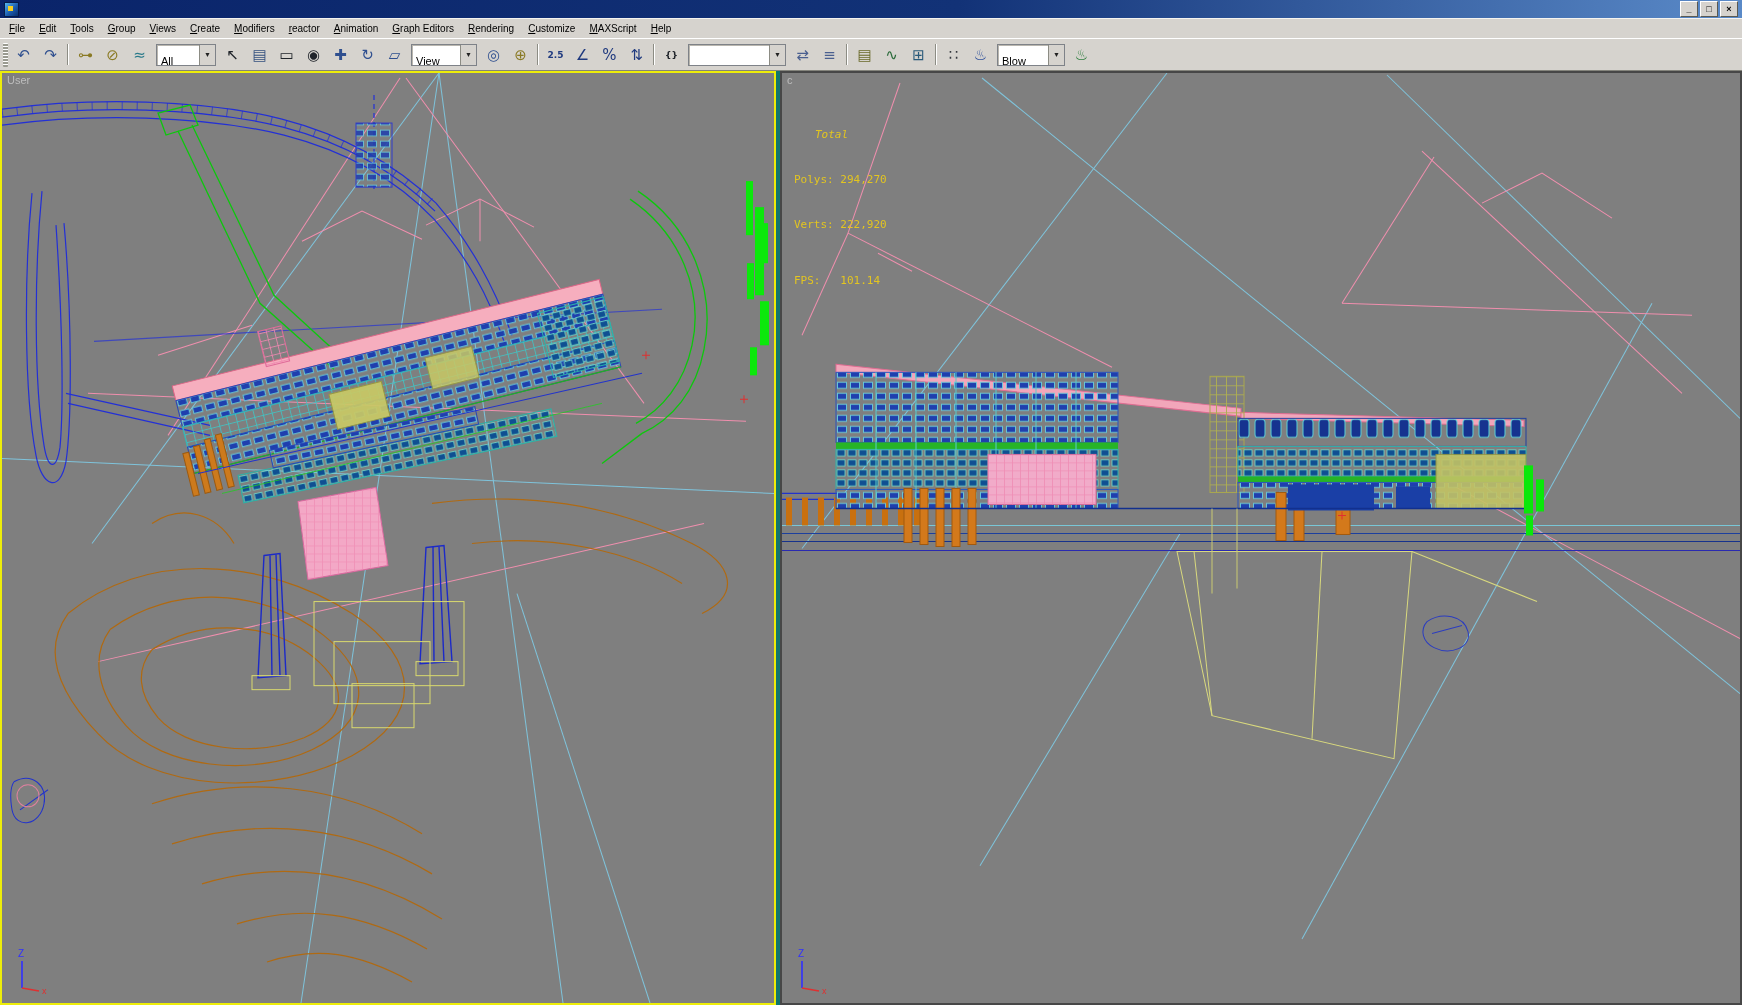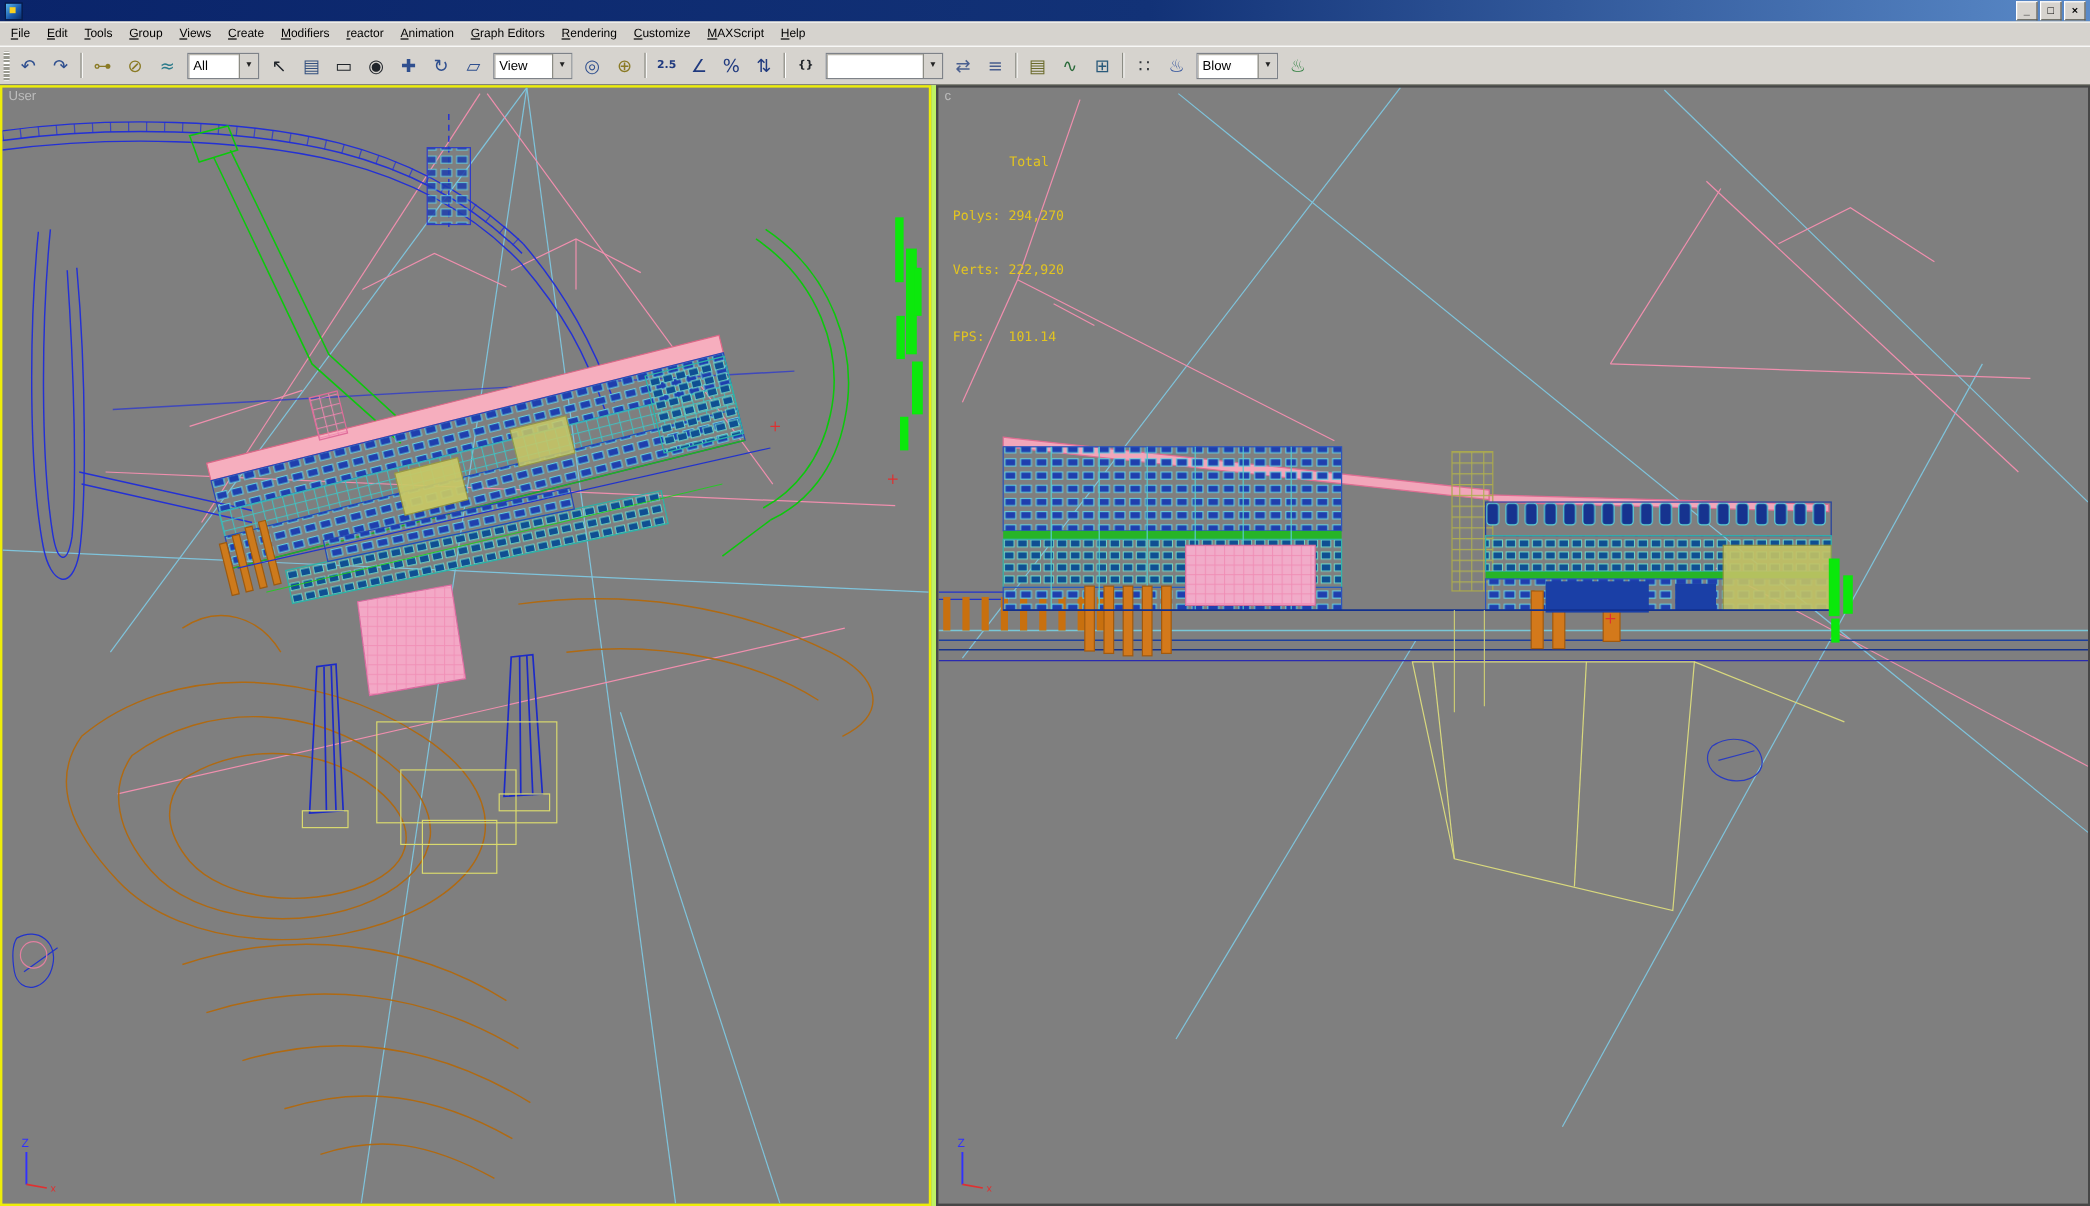--- a/index.html
+++ b/index.html
@@ -31,34 +31,34 @@
   .tb-grip{width:5px;height:24px;margin-right:2px;
     background:repeating-linear-gradient(180deg,#fff 0 1px,#9a9a90 1px 3px);border-radius:1px;}
   .tb-btn{width:25px;height:25px;display:inline-flex;align-items:center;justify-content:center;
     font:15px "DejaVu Sans",sans-serif;color:#222;cursor:default;border:1px solid transparent;}
   .tb-btn.small{font-size:9px;font-weight:bold;}
   .tb-sep{width:8px;height:25px;position:relative;}
   .tb-sep::after{content:"";position:absolute;left:3px;top:2px;bottom:2px;width:0;
     border-left:1px solid #8c8c84;border-right:1px solid #fff;}
   .tb-dd{height:20px;background:#fff;border:1px solid #7e8288;display:inline-flex;align-items:stretch;
     margin:0 3px;font-size:11px;color:#000;box-shadow:inset 1px 1px 0 #b9b6ae;}
-  .tb-dd-value{flex:1;display:flex;align-items:center;padding:4px 4px;white-space:nowrap;overflow:hidden;}
+  .tb-dd-value{flex:1;display:flex;align-items:center;padding:16px 4px;white-space:nowrap;overflow:hidden;}
   .tb-dd-arrow{width:15px;background:#d6d3ce;border-left:1px solid #8c8c84;display:flex;align-items:center;
     justify-content:center;font-size:7px;color:#222;}
 
   
-  .viewport-area{flex:1;display:flex;gap:4px;background:#bef264;min-height:0;}
+  .viewport-area{flex:1;display:flex;gap:4px;background:#0f766e;min-height:0;}
   .viewport{position:relative;height:100%;background:var(--viewport-background,#7f7f7f);box-sizing:border-box;overflow:hidden;}
   .vp-left{width:776px;flex:0 0 776px;border:2px solid var(--active-viewport-border,#eded09);}
   .vp-right{flex:1;border:2px solid #474747;}
   svg.wire{position:absolute;left:0;top:0;width:100%;height:100%;display:block;}
   .vp-label{position:absolute;top:1px;left:5px;font-size:11px;color:#bdbdbd;cursor:default;z-index:3;}
   .stats{position:absolute;top:24px;left:12px;z-index:3;color:var(--stats-text,#e3c520);
     font:11px "DejaVu Sans Mono",monospace;line-height:15px;white-space:pre;}
-  .stats-total{margin-left:47px;}
+  .stats-total{margin-left:21px;font-style:italic;}
   .stats-fps{margin-top:11px;}
   .axis{position:absolute;left:8px;bottom:5px;z-index:3;}
 </style>
 </head>
 <body>
 
 <div class="app">
 
   <div class="titlebar">
     <span class="app-icon"></span>

